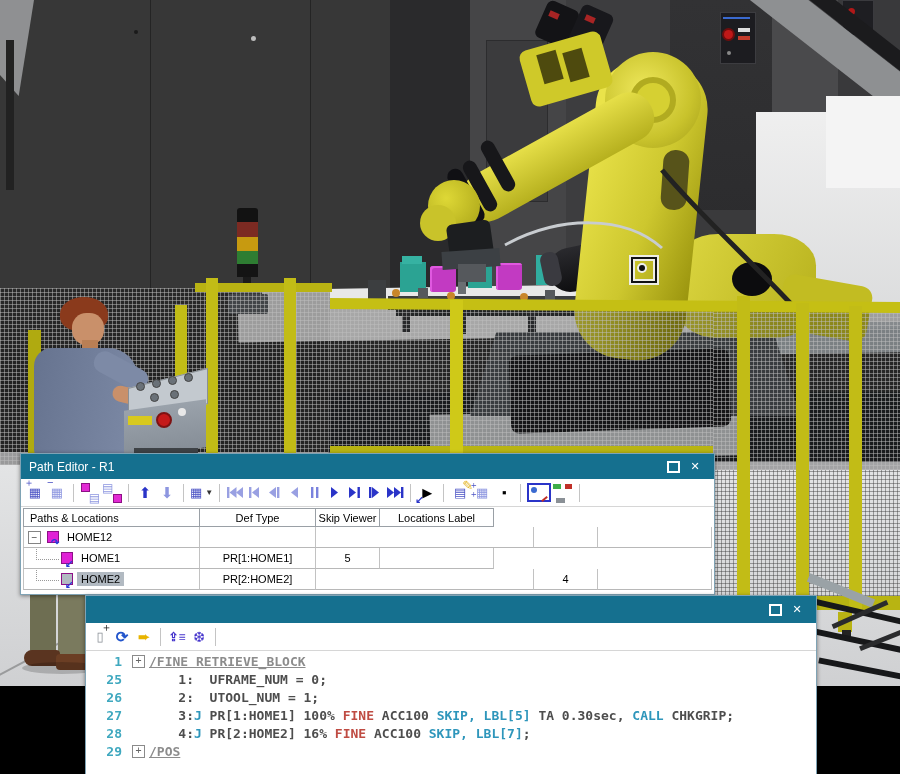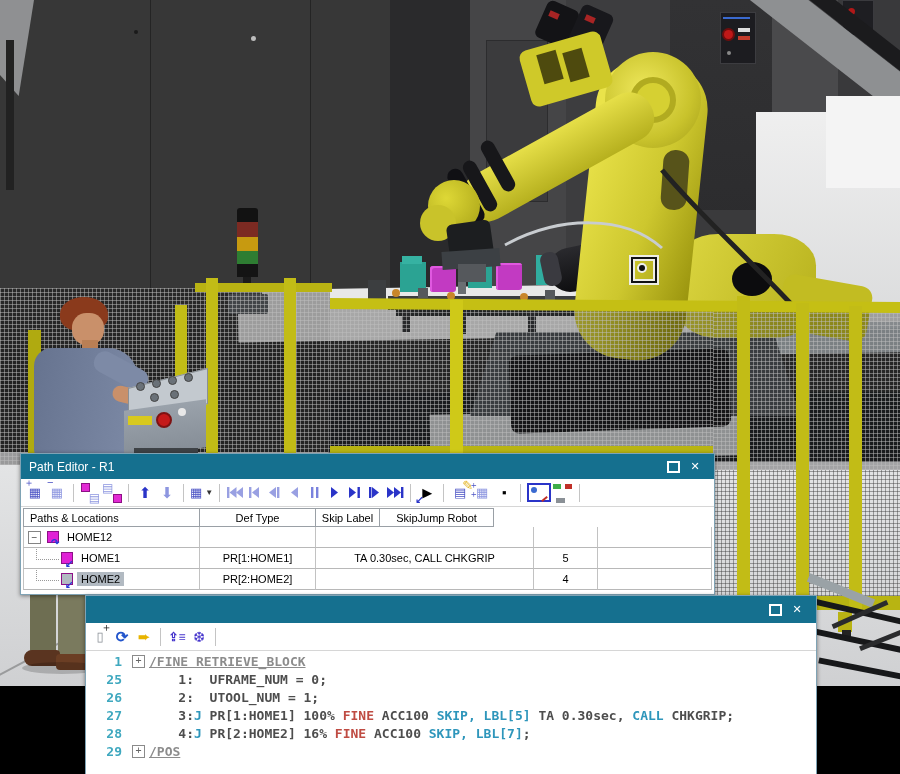--- a/index.html
+++ b/index.html
@@ -358,22 +358,22 @@
             <i style="position:absolute;right:1px;top:1px;width:7px;height:5px;background:#c03028;font-style:normal"></i>
             <i style="position:absolute;left:3px;bottom:0;width:9px;height:5px;background:#8a9096;font-style:normal"></i>
           </span>
         </span>
         <span class="tsep"></span>
       </div>
   <div id="petable">
         <div class="hrow">
           <div class="hcell" style="width:177px">Paths &amp; Locations</div>
           <div class="hcell" style="width:116px">Def Type</div>
-          <div class="hcell" style="width:64px">Skip Label</div>
-          <div class="hcell" style="width:114px">SkipJump Robot</div>
+          <div class="hcell" style="width:64px">Skip Viewer</div>
+          <div class="hcell" style="width:114px">Locations Label</div>
         </div>
         <div class="drow">
     <div class="dcell" style="width:177px">
             <span class="expbox" style="margin-left:2px">−</span>
       <span class="locsq" style="margin-left:6px">
               <i>↷</i>
             </span>
       <span style="margin-left:8px">HOME12</span>
           </div>
     <div class="dcell" style="width:116px"></div>
@@ -383,21 +383,20 @@
   </div>
         <div class="drow">
     <div class="dcell" style="width:177px">
             <span style="width:22px;border-bottom:1px dotted #999;border-left:1px dotted #999;height:10px;margin:-8px 0 0 10px;flex:none"></span>
       <span class="locsq" style="margin-left:2px">
               <i>↙</i>
             </span>
       <span class="" style="margin-left:4px;padding:1px 4px">HOME1</span>
           </div>
     <div class="dcell" style="width:116px">PR[1:HOME1]</div>
-    <div class="dcell" style="width:218px">TA 0.30sec, CALL CHKGRIP</div>
     <div class="dcell" style="width:64px">5</div>
     <div class="dcell" style="width:114px"></div>
   </div>
         <div class="drow">
     <div class="dcell" style="width:177px">
             <span style="width:22px;border-bottom:1px dotted #999;border-left:1px dotted #999;height:10px;margin:-8px 0 0 10px;flex:none"></span>
       <span class="locsq sel" style="margin-left:2px">
               <i>↙</i>
             </span>
       <span class=" sel" style="margin-left:4px;padding:1px 4px">HOME2</span>

